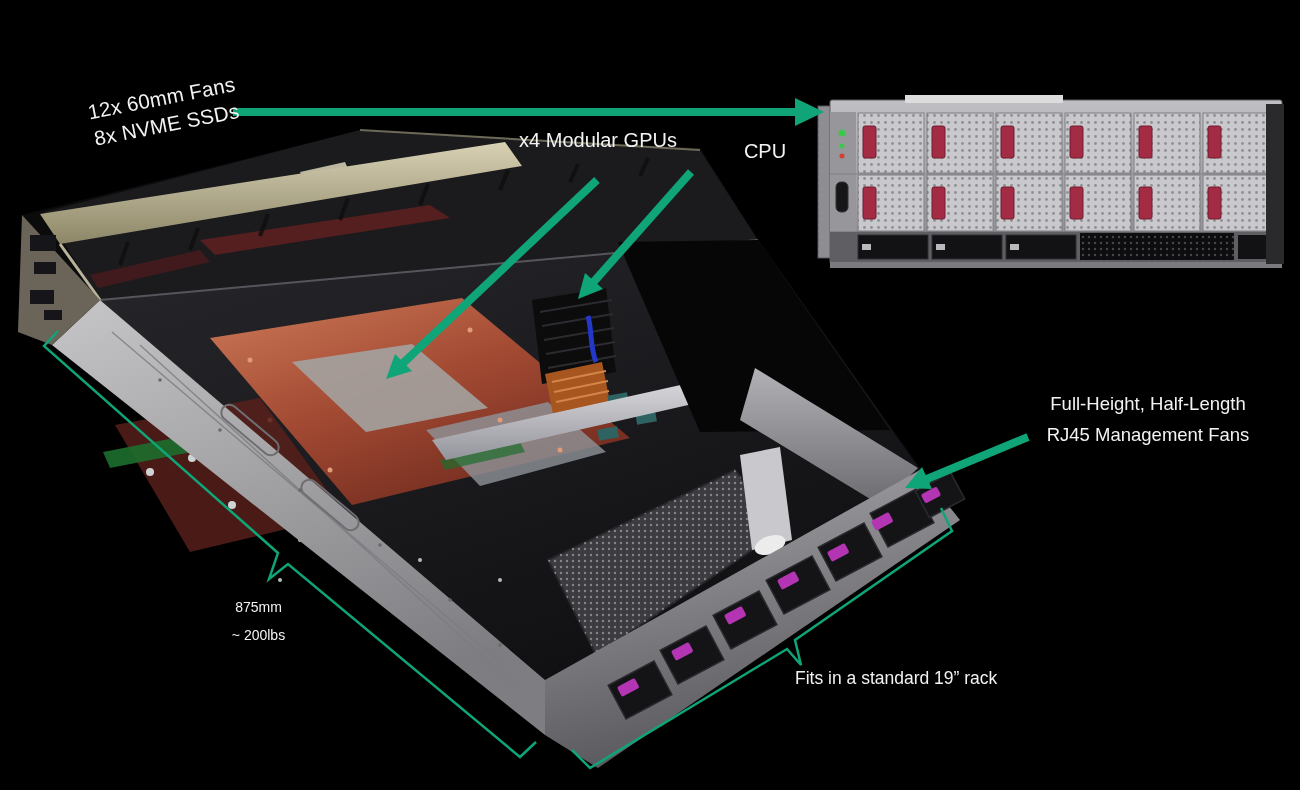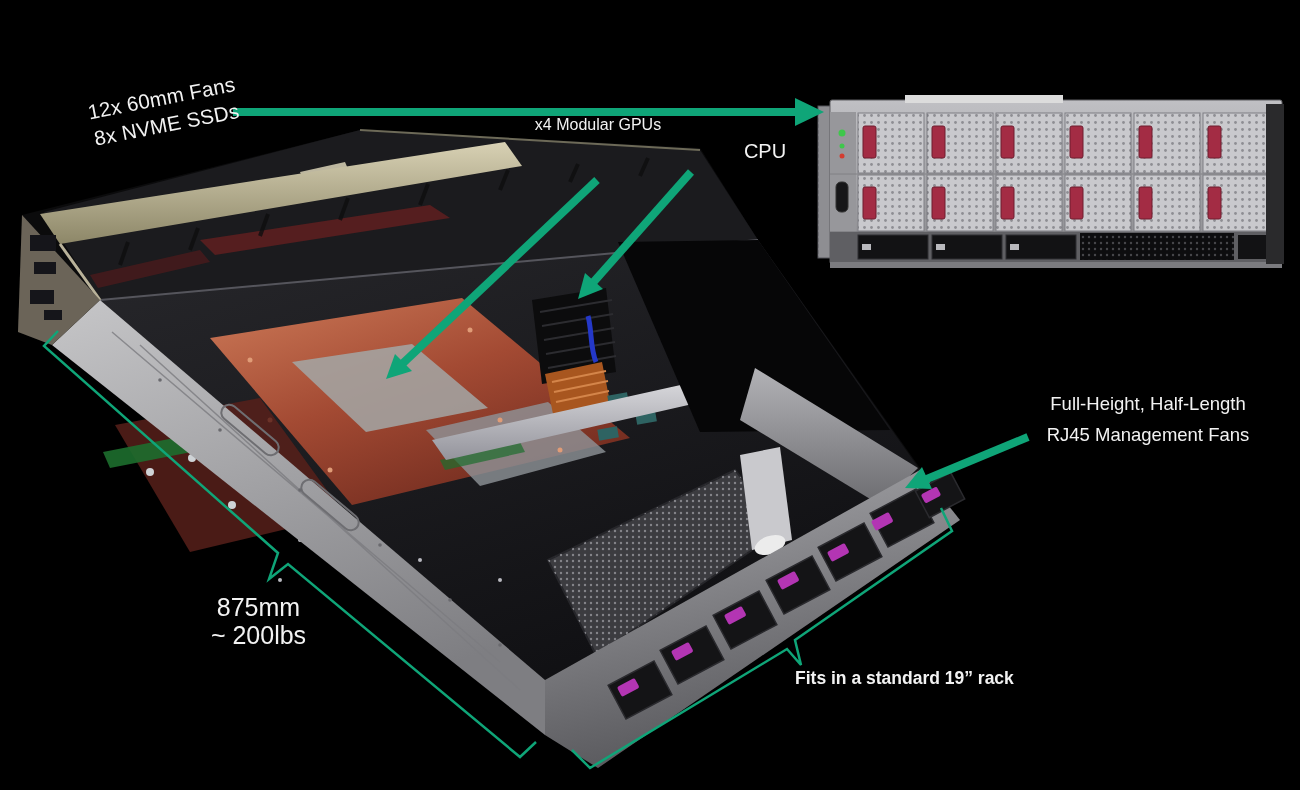--- a/index.html
+++ b/index.html
@@ -2,26 +2,26 @@
 <html><head>
 <meta charset="utf-8">
 <style>
   html,body{margin:0;padding:0;background:#000;}
   .stage{position:relative;width:1300px;height:790px;background:#000;overflow:hidden;
          font-family:"Liberation Sans",sans-serif;color:#f2f2f2;}
   .stage svg{position:absolute;left:0;top:0;}
   .lbl{position:absolute;color:#f2f2f2;text-align:center;}
   .lbl-fans{left:56px;top:84px;width:216px;font-size:20.5px;line-height:27px;
             transform:rotate(-11deg);transform-origin:50% 50%;letter-spacing:.2px;}
-  .lbl-gpu{left:498px;top:116px;width:200px;font-size:16px;}
+  .lbl-gpu{left:498px;top:129px;width:200px;font-size:20px;}
   .lbl-cpu{left:723px;top:140px;width:84px;font-size:20px;}
   .lbl-pcie{left:995px;top:389px;width:306px;font-size:18.5px;line-height:30.5px;}
   .lbl-pcie .emph{font-size:23px;}
-  .lbl-dim{left:186px;top:594px;width:145px;font-size:25px;line-height:27.5px;}
-  .lbl-rack{left:795px;top:668px;width:230px;font-size:17.5px;text-align:left;font-weight:bold;}
+  .lbl-dim{left:186px;top:594px;width:145px;font-size:14px;line-height:27.5px;}
+  .lbl-rack{left:795px;top:668px;width:230px;font-size:17.5px;text-align:left;}
 </style>
 </head>
 <body>
 
 <div class="stage">
 
 <svg width="1300" height="790" viewBox="0 0 1300 790">
   <defs>
     <linearGradient id="gradRim" x1="0" y1="0" x2="0" y2="1">
       <stop offset="0" stop-color="#d8d1b4"></stop>

